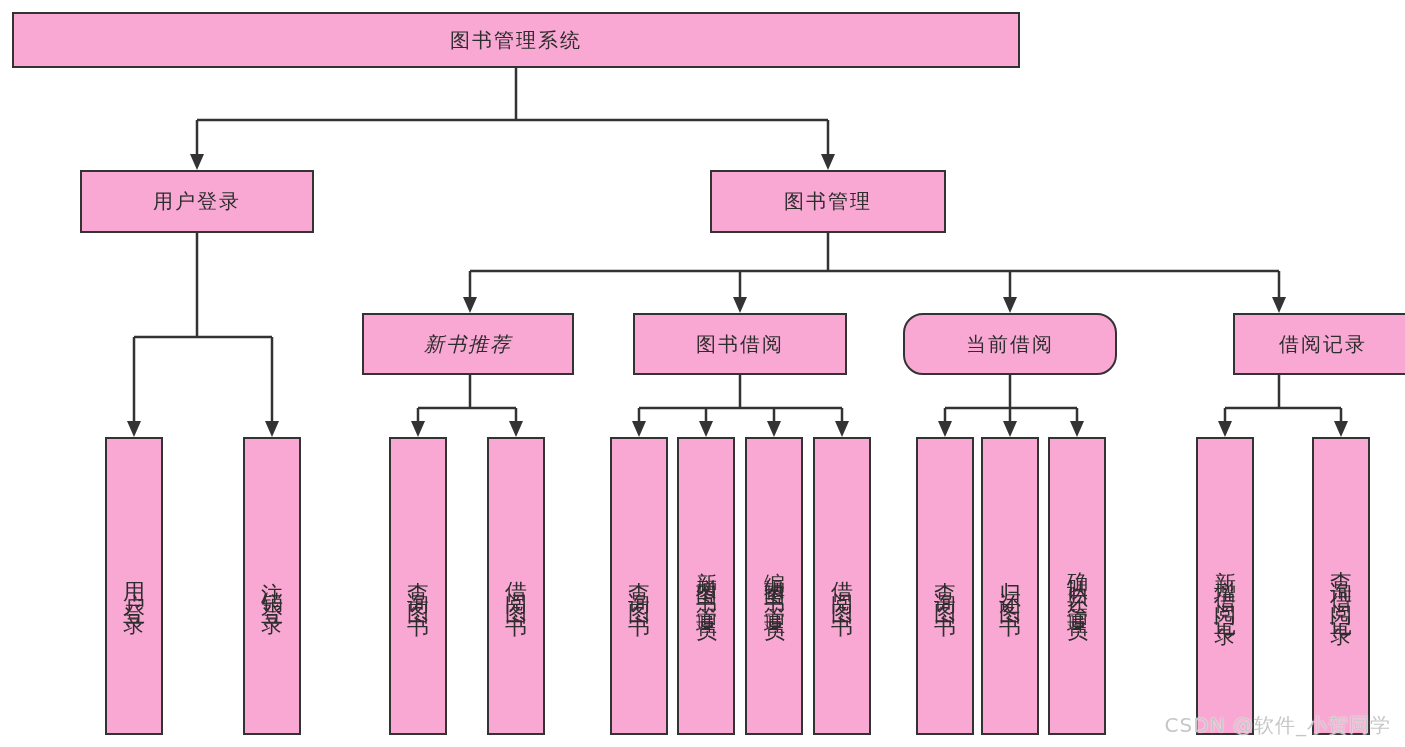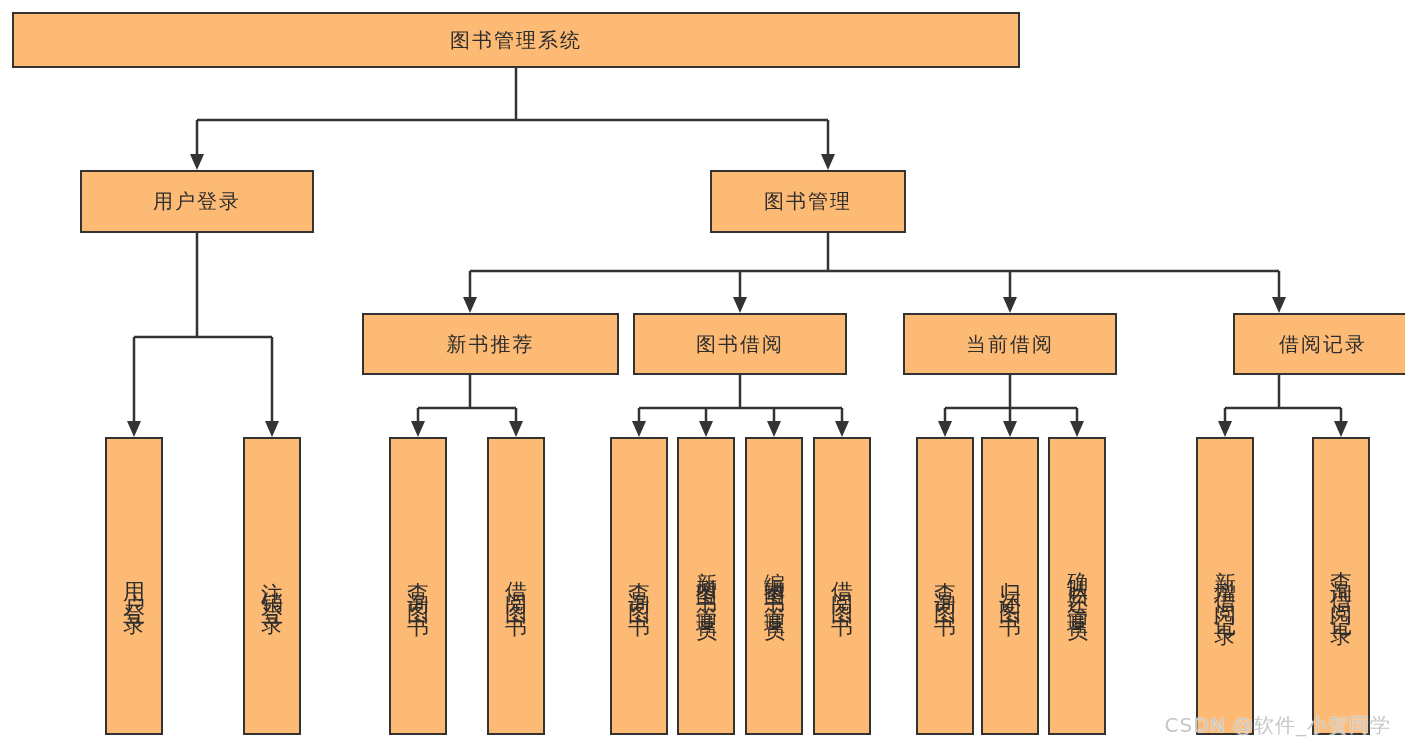--- a/index.html
+++ b/index.html
@@ -16,21 +16,21 @@
     font-family:"DejaVu Sans","Liberation Sans",sans-serif;
     overflow:hidden;
   }
   svg.connectors{position:absolute;left:0;top:0;width:1405px;height:747px;}
   svg.connectors .lines{fill:none;stroke:var(--line);stroke-width:2.5;}
   svg.connectors .arrows{fill:var(--line);stroke:none;}
   .node{
     position:absolute;
     box-sizing:border-box;
     border:2px solid var(--line);
-    background:#fdba74;
+    background:#f9a8d4;
     color:var(--text);
     display:flex;align-items:center;justify-content:center;
   }
   .node.h{font-size:20px;letter-spacing:2px;}
   .node.v{
     writing-mode:vertical-rl;
     font-size:22px;
     letter-spacing:11px;
     line-height:1;
   }
@@ -70,25 +70,25 @@
       M632 421 L646 421 L639 437 Z  M699 421 L713 421 L706 437 Z
       M767 421 L781 421 L774 437 Z  M835 421 L849 421 L842 437 Z
       M938 421 L952 421 L945 437 Z  M1003 421 L1017 421 L1010 437 Z
       M1070 421 L1084 421 L1077 437 Z
       M1218 421 L1232 421 L1225 437 Z  M1334 421 L1348 421 L1341 437 Z"></path>
   </svg>
 
   <div class="node h" style="left:12px;top:12px;width:1008px;height:56px;">图书管理系统</div>
 
   <div class="node h" style="left:80px;top:170px;width:234px;height:63px;">用户登录</div>
-  <div class="node h" style="left:710px;top:170px;width:196px;height:63px;">图书管理</div>
+  <div class="node h" style="left:710px;top:170px;width:236px;height:63px;">图书管理</div>
 
-  <div class="node h" style="left:362px;top:313px;width:257px;height:62px;">新书推荐</div>
+  <div class="node h" style="left:362px;top:313px;width:212px;height:62px;font-style:italic;">新书推荐</div>
   <div class="node h" style="left:633px;top:313px;width:214px;height:62px;font-family:Liberation Mono, monospace;">图书借阅</div>
-  <div class="node h" style="left:903px;top:313px;width:214px;height:62px;">当前借阅</div>
+  <div class="node h" style="left:903px;top:313px;width:214px;height:62px;border-radius:20px;">当前借阅</div>
   <div class="node h" style="left:1233px;top:313px;width:180px;height:62px;">借阅记录</div>
 
   <div class="node v" style="left:105px;top:437px;width:58px;height:298px;">用户登录</div>
   <div class="node v" style="left:243px;top:437px;width:58px;height:298px;">注销登录</div>
 
   <div class="node v" style="left:389px;top:437px;width:58px;height:298px;">查询图书</div>
   <div class="node v" style="left:487px;top:437px;width:58px;height:298px;">借阅图书</div>
 
   <div class="node v" style="left:610px;top:437px;width:58px;height:298px;">查询图书</div>
   <div class="node v tight" style="left:677px;top:437px;width:58px;height:298px;">新增图书（管理员）</div>

